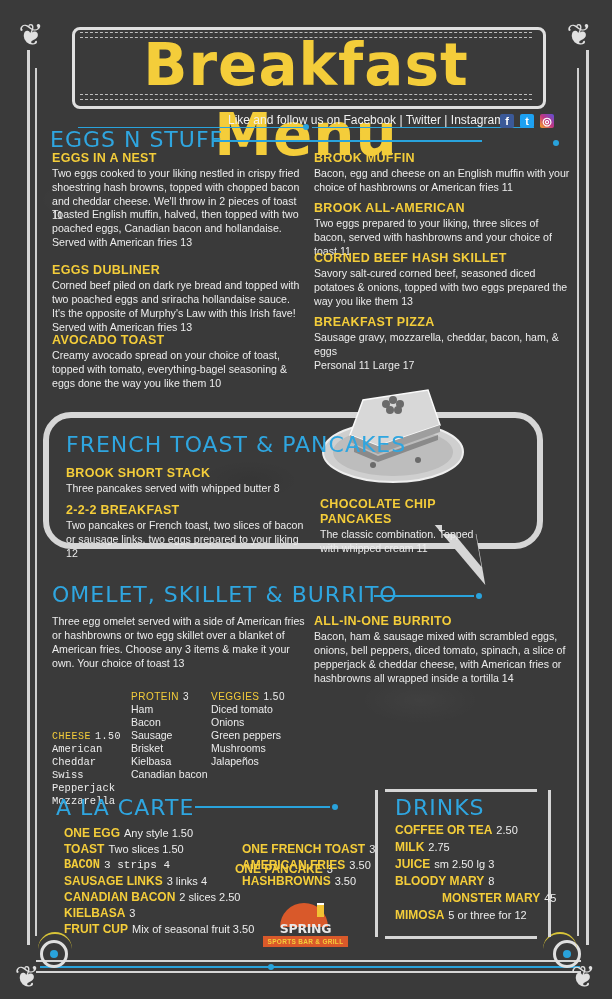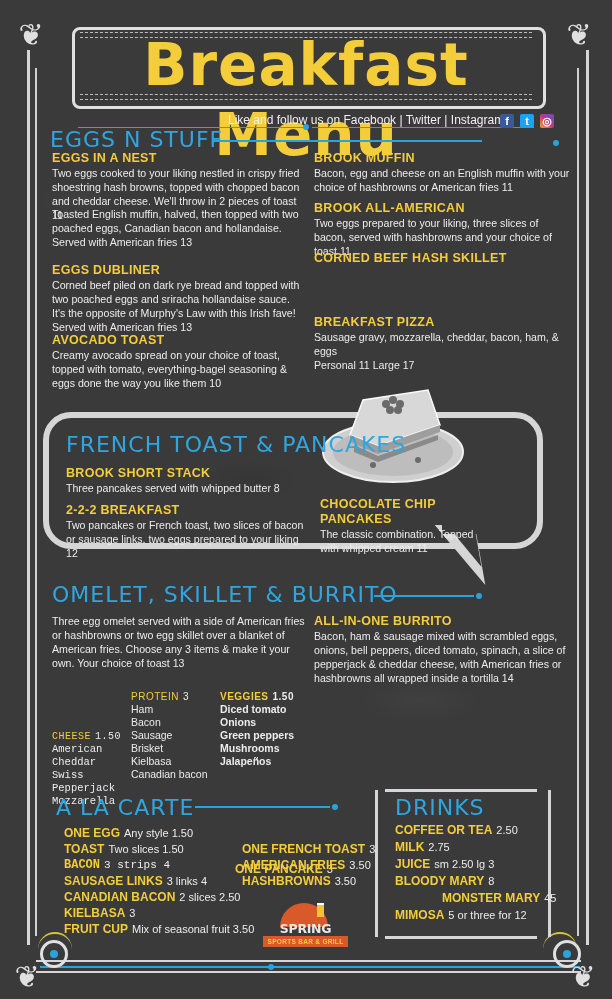--- a/index.html
+++ b/index.html
@@ -108,20 +108,21 @@
 <div class="item" style="left:314px;top:151px;width:258px;">
   <div class="n">BROOK MUFFIN</div>
   <div class="d">Bacon, egg and cheese on an English muffin with your choice of hashbrowns or American fries   11</div>
 </div>
 <div class="item" style="left:314px;top:201px;width:258px;">
   <div class="n">BROOK ALL-AMERICAN</div>
   <div class="d">Two eggs prepared to your liking, three slices of bacon, served with hashbrowns and your choice of toast   11</div>
 </div>
 <div class="item" style="left:314px;top:251px;width:258px;">
   <div class="n">CORNED BEEF HASH SKILLET</div>
+  <div class="d">Savory salt-cured corned beef, seasoned diced potatoes &amp; onions, topped with two eggs prepared the way you like them   13</div>
 </div>
 <div class="item" style="left:314px;top:315px;width:258px;">
   <div class="n">BREAKFAST PIZZA</div>
   <div class="d">Sausage gravy, mozzarella, cheddar, bacon, ham, &amp; eggs</div>
   <div class="d">Personal  11   Large  17</div>
 </div>
 
 <div class="abs bubble"></div>
 <div class="abs bubble-tail"></div>
 <div class="abs bubble-tail-inner"></div>
@@ -179,21 +180,21 @@
 </div>
 <div class="addon-col" style="left:131px;top:690px;">
   <div class="h"><span>PROTEIN</span><span class="p">3</span></div>
   <div>Ham</div>
   <div>Bacon</div>
   <div>Sausage</div>
   <div>Brisket</div>
   <div>Kielbasa</div>
   <div>Canadian bacon</div>
 </div>
-<div class="addon-col" style="left:220px;top:690px;font-weight:bold;">
+<div class="addon-col" style="left:211px;top:690px;">
   <div class="h"><span>VEGGIES</span><span class="p">1.50</span></div>
   <div>Diced tomato</div>
   <div>Onions</div>
   <div>Green peppers</div>
   <div>Mushrooms</div>
   <div>Jalapeños</div>
 </div>
 
 <div class="abs sec-title" style="left:56px;top:795px;">A LA CARTE</div>
 <div class="abs rule" style="left:195px;top:806px;width:135px;"></div>

